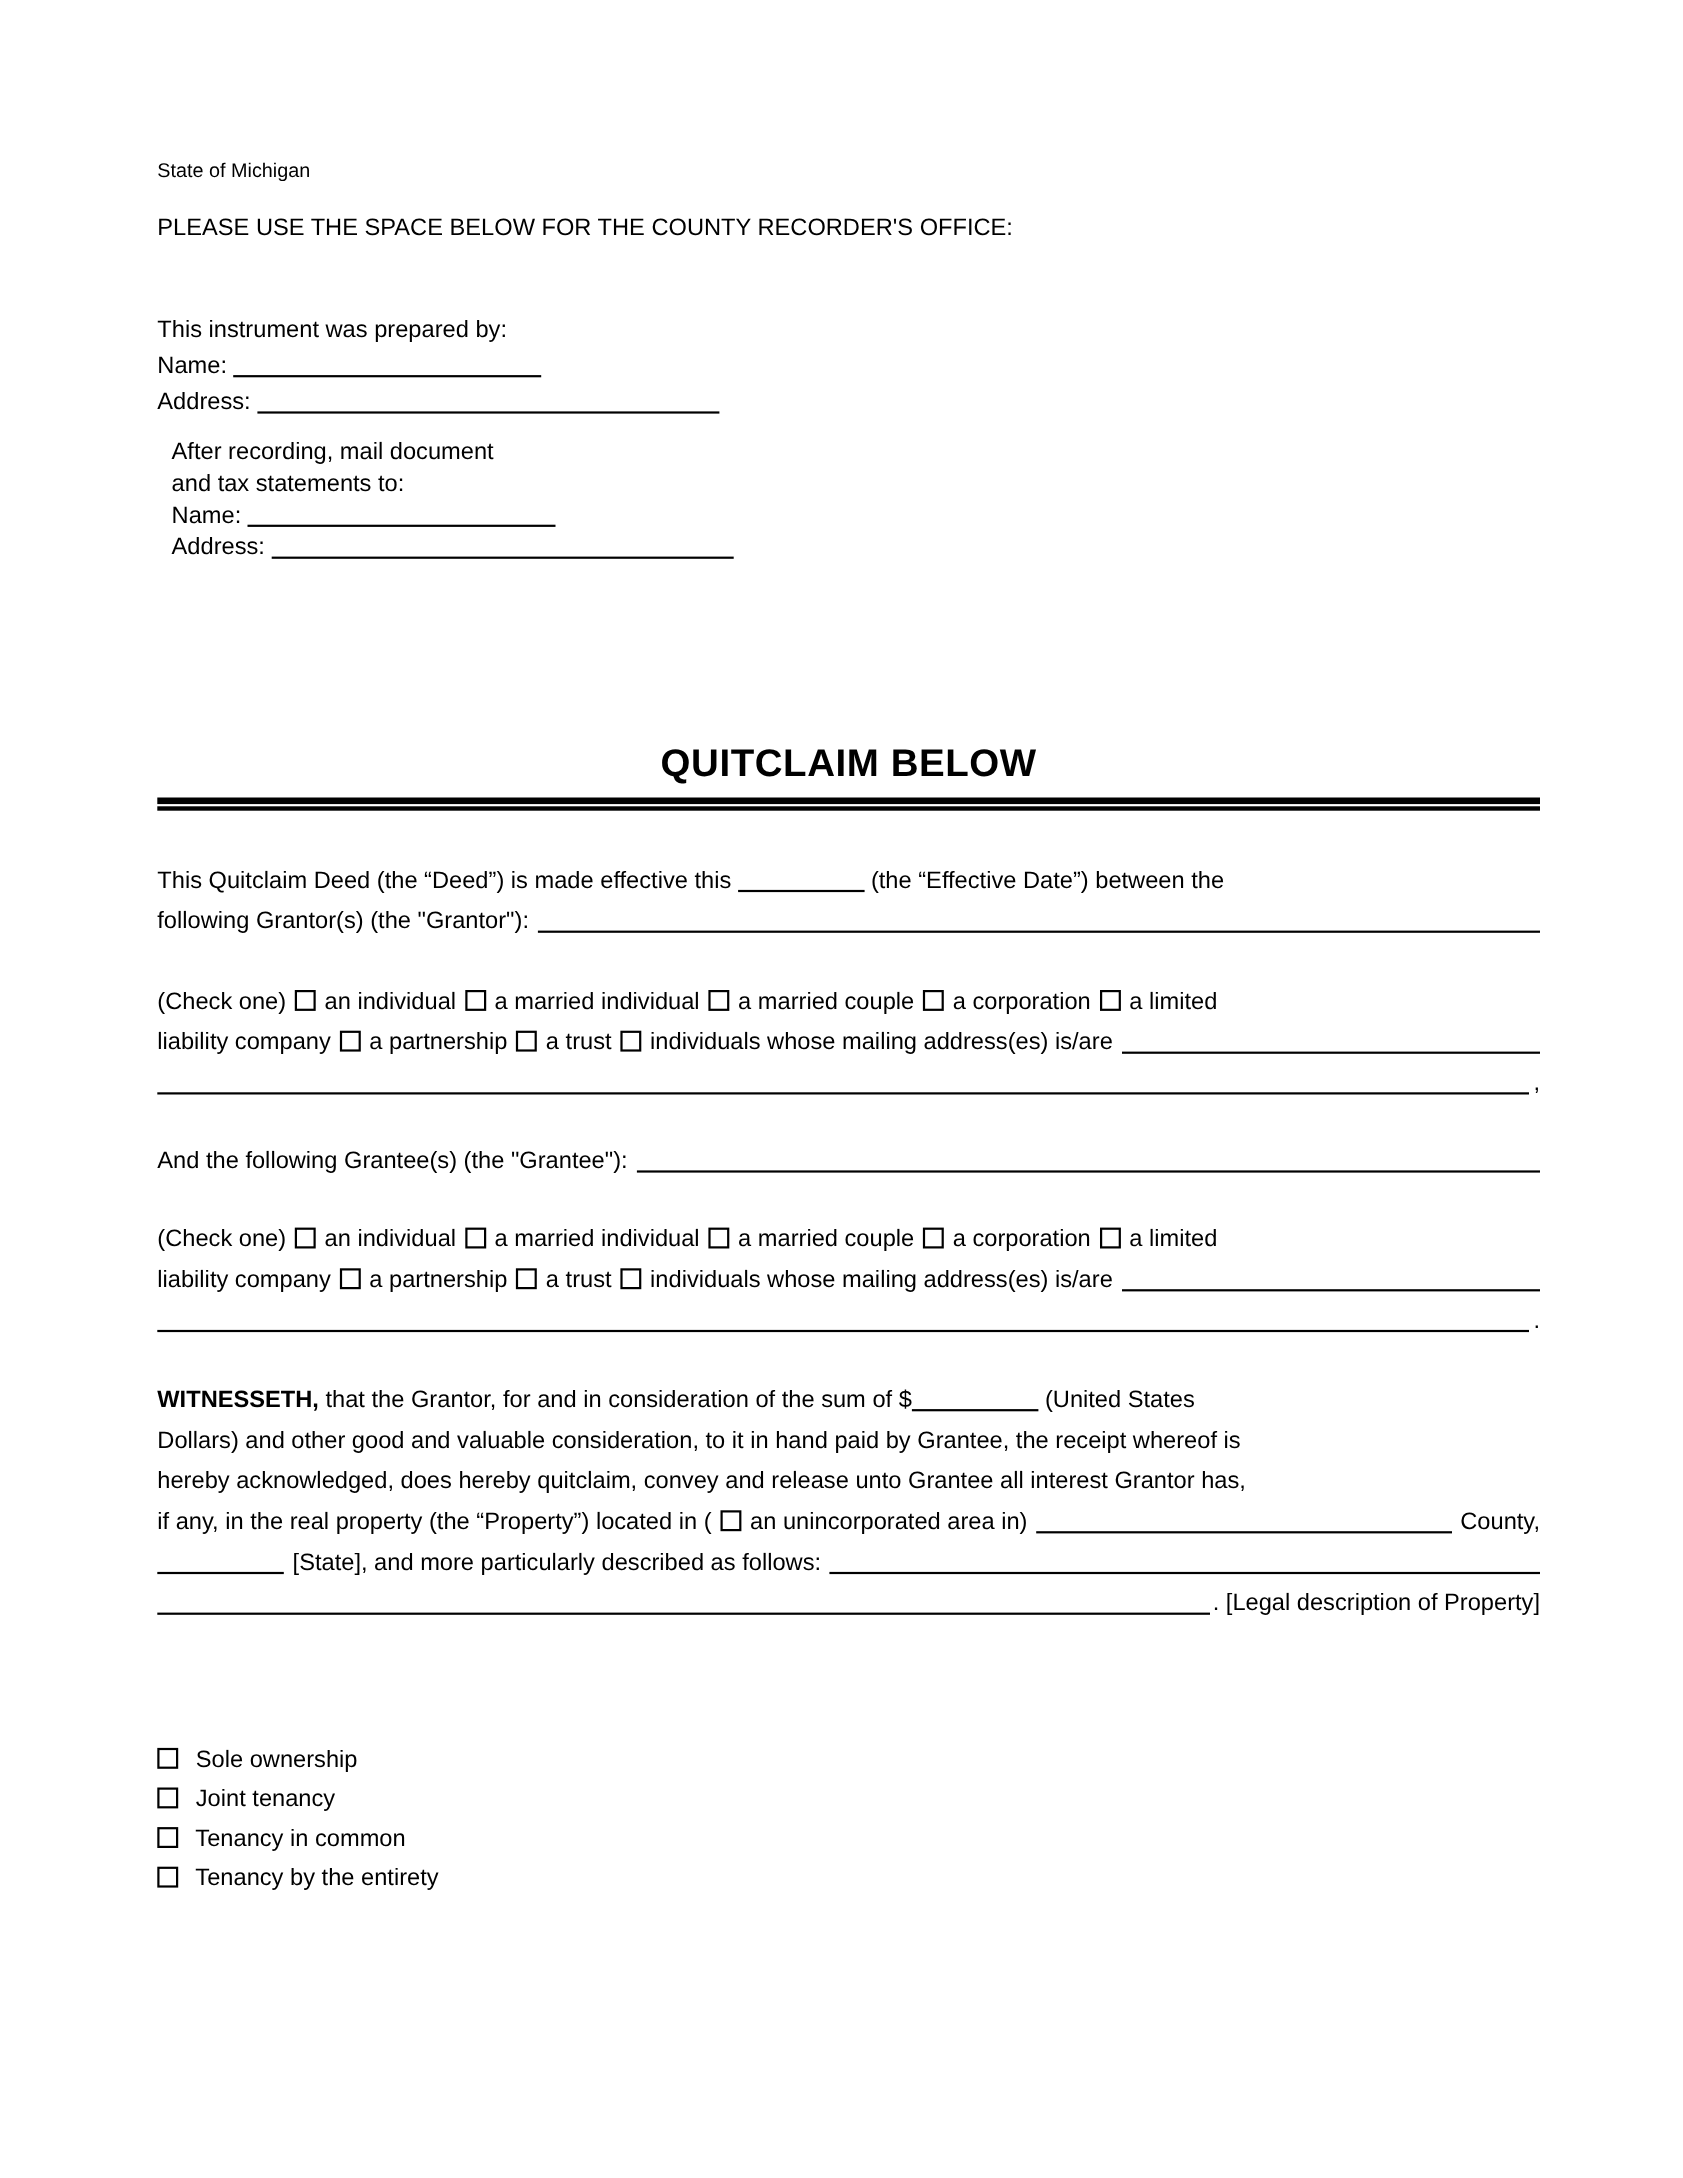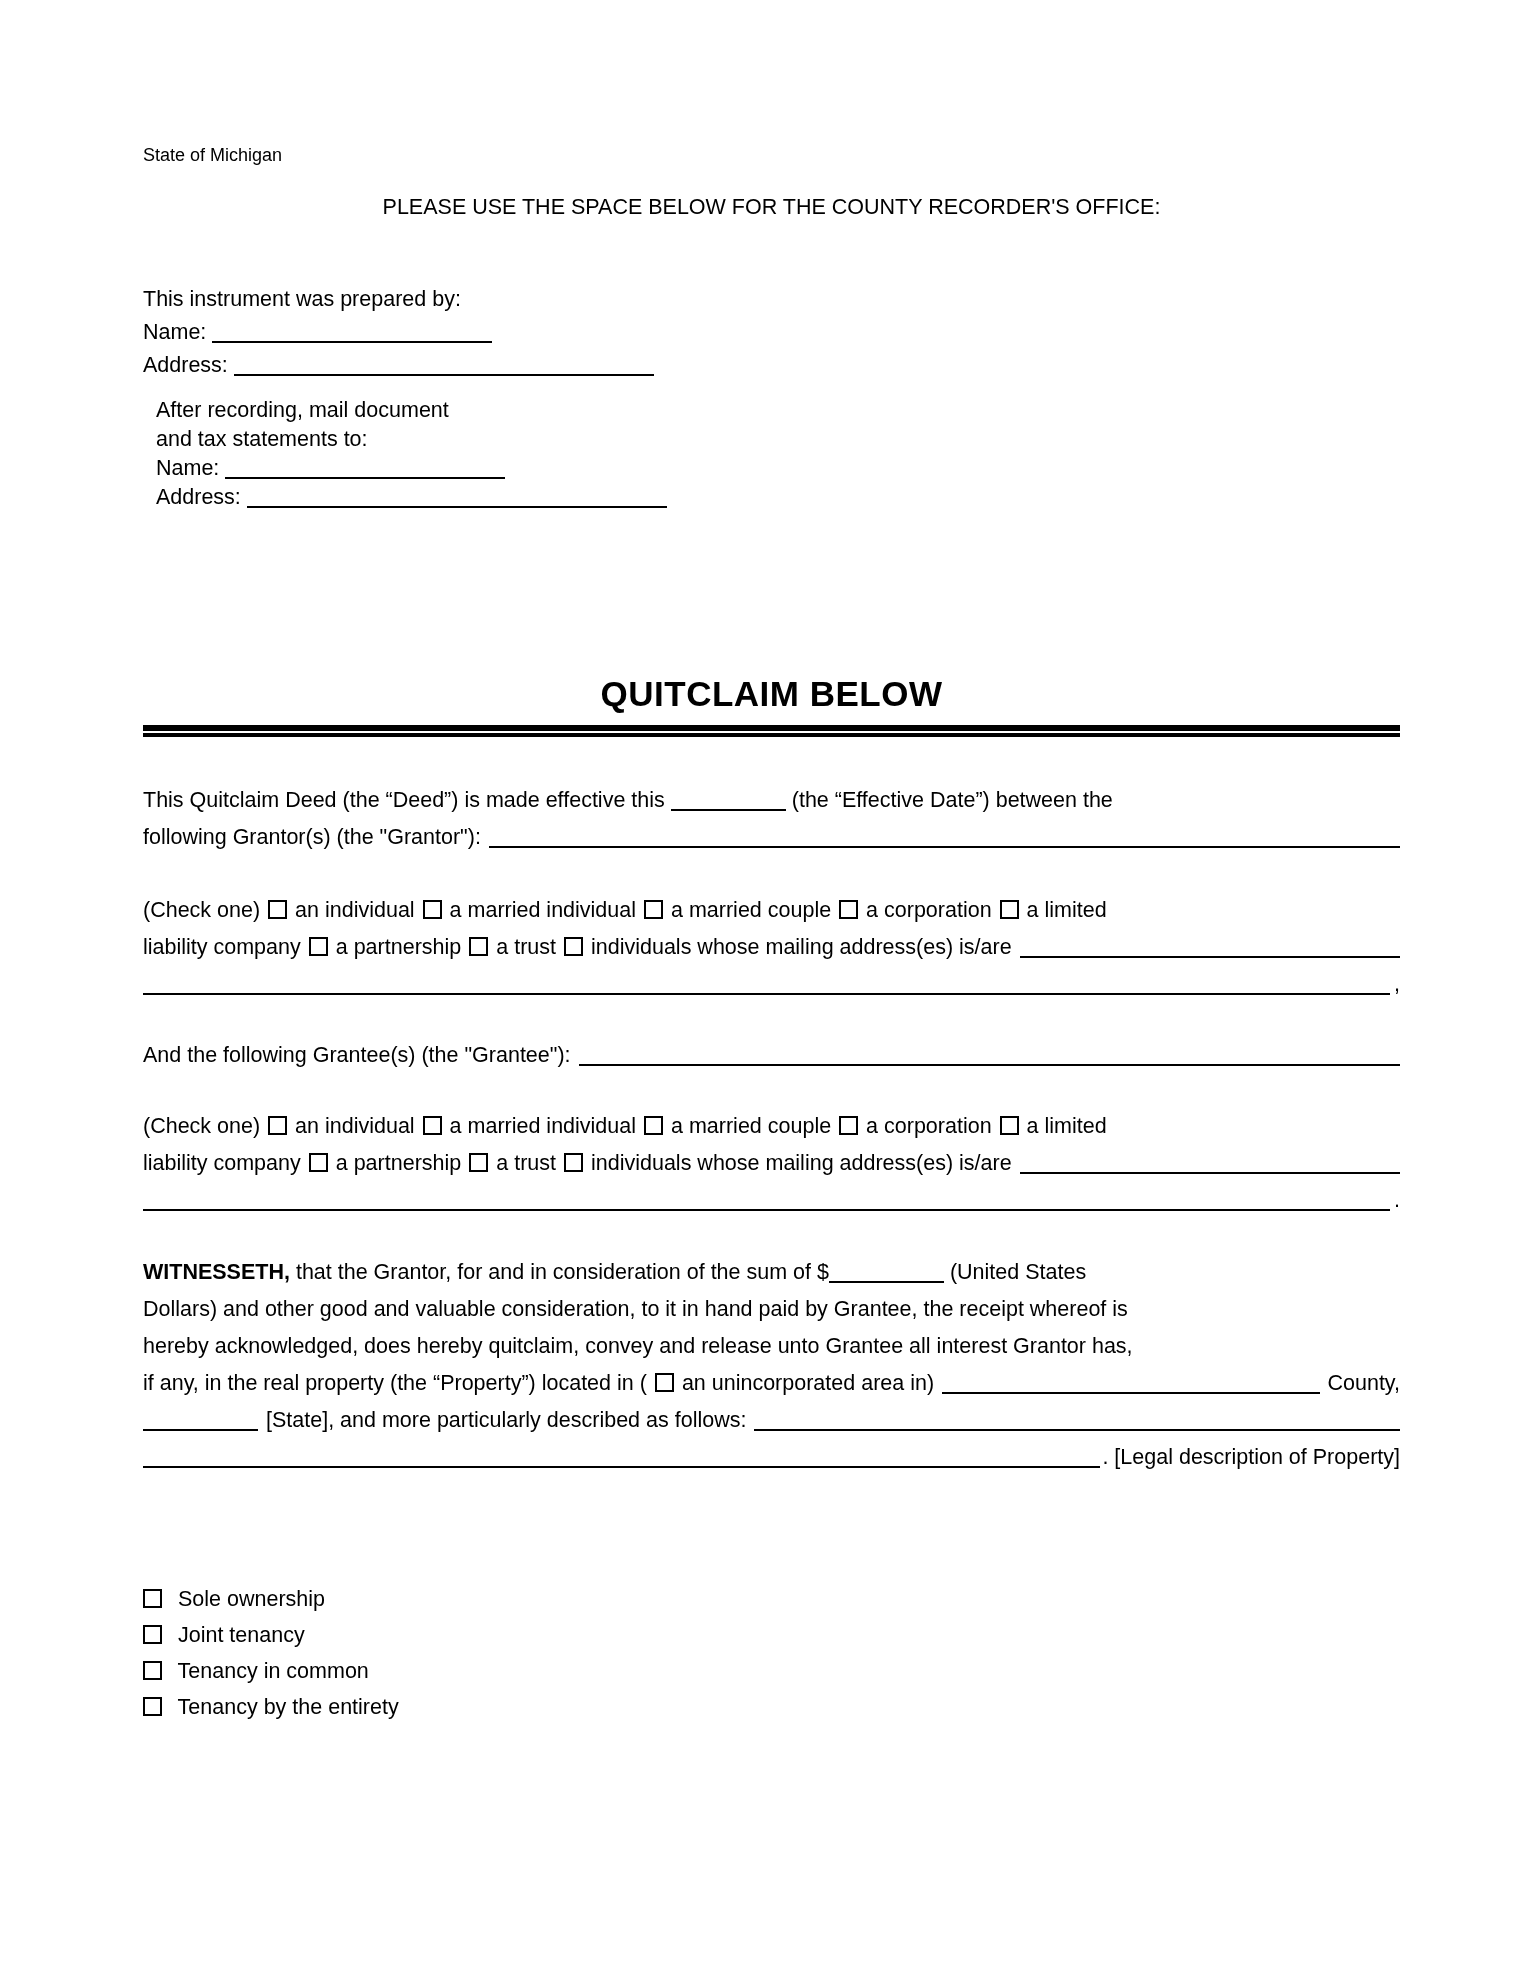--- a/index.html
+++ b/index.html
@@ -34,21 +34,21 @@
   }
   
   .cbx{
     display:inline-block;width:15px;height:15px;
     border:2px solid #000;background:#fff;
     position:relative;top:2px;margin:0 2px;
   }
   .flex .cbx{margin:0 8px;}
 
   .state-line{top:144px;font-size:18px;line-height:22px;}
-  .notice{top:194px;line-height:26px;text-align:center;}
+  .notice{top:194px;line-height:26px;}
   .prepared{top:283px;}
   .prepared .row{line-height:33px;}
   .mail{top:396px;margin-left:13px;}
   .mail .row{line-height:29px;}
   .doc-title{
     top:674px;text-align:center;
     font-size:35px;font-weight:bold;line-height:40px;
     letter-spacing:0.5px;
   }
   .rule{position:absolute;left:143px;right:130px;background:#000;}

